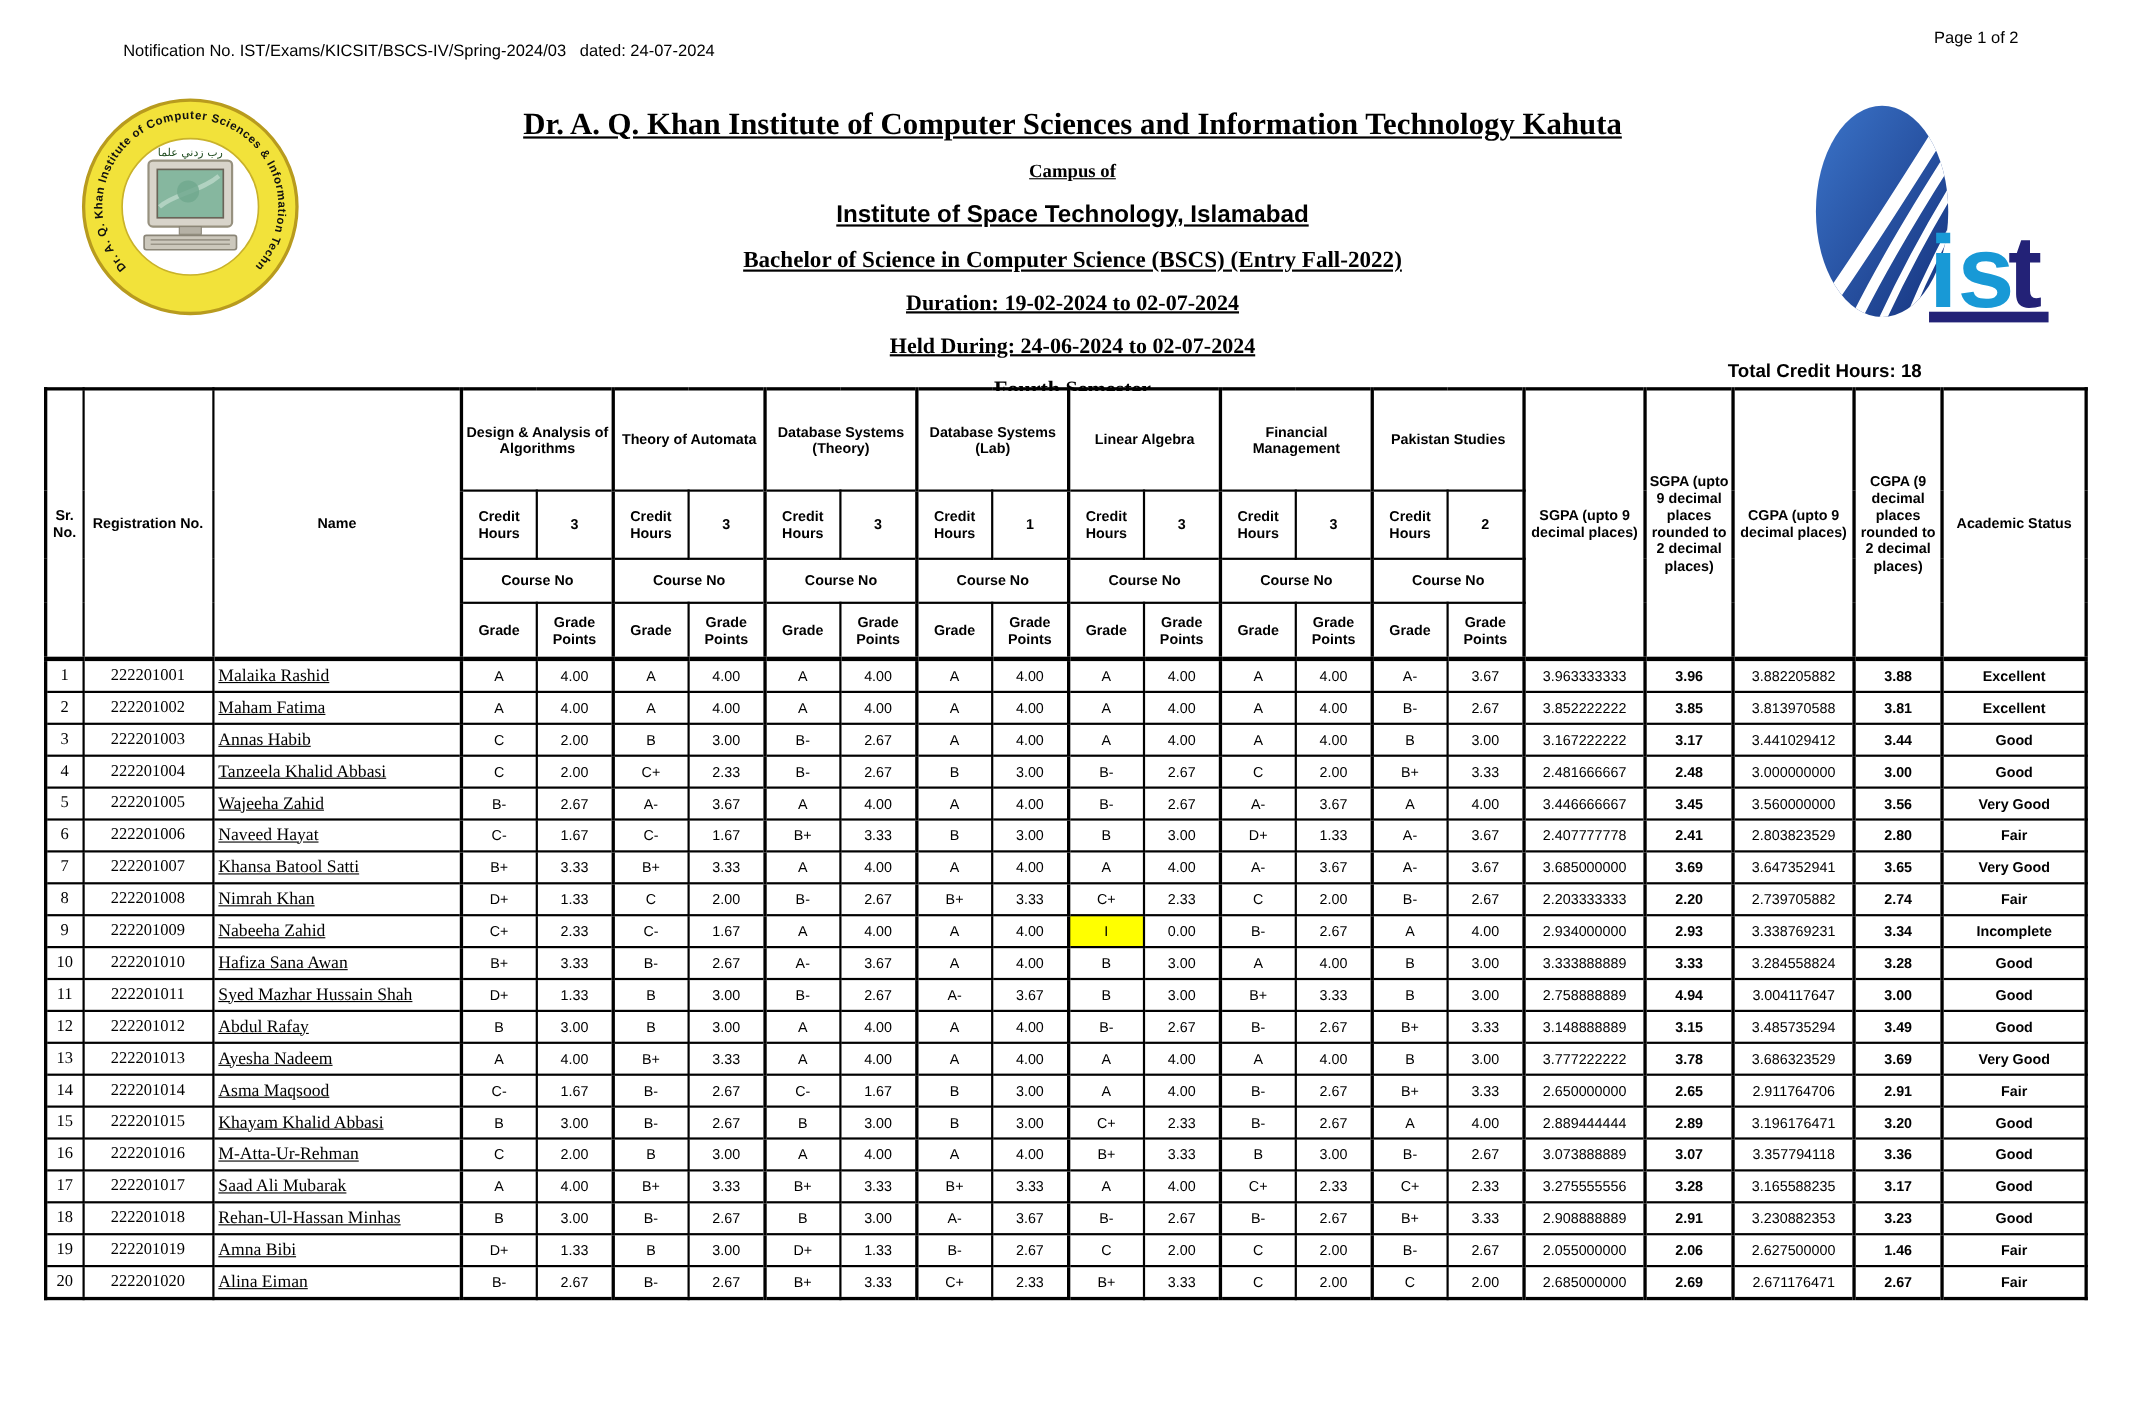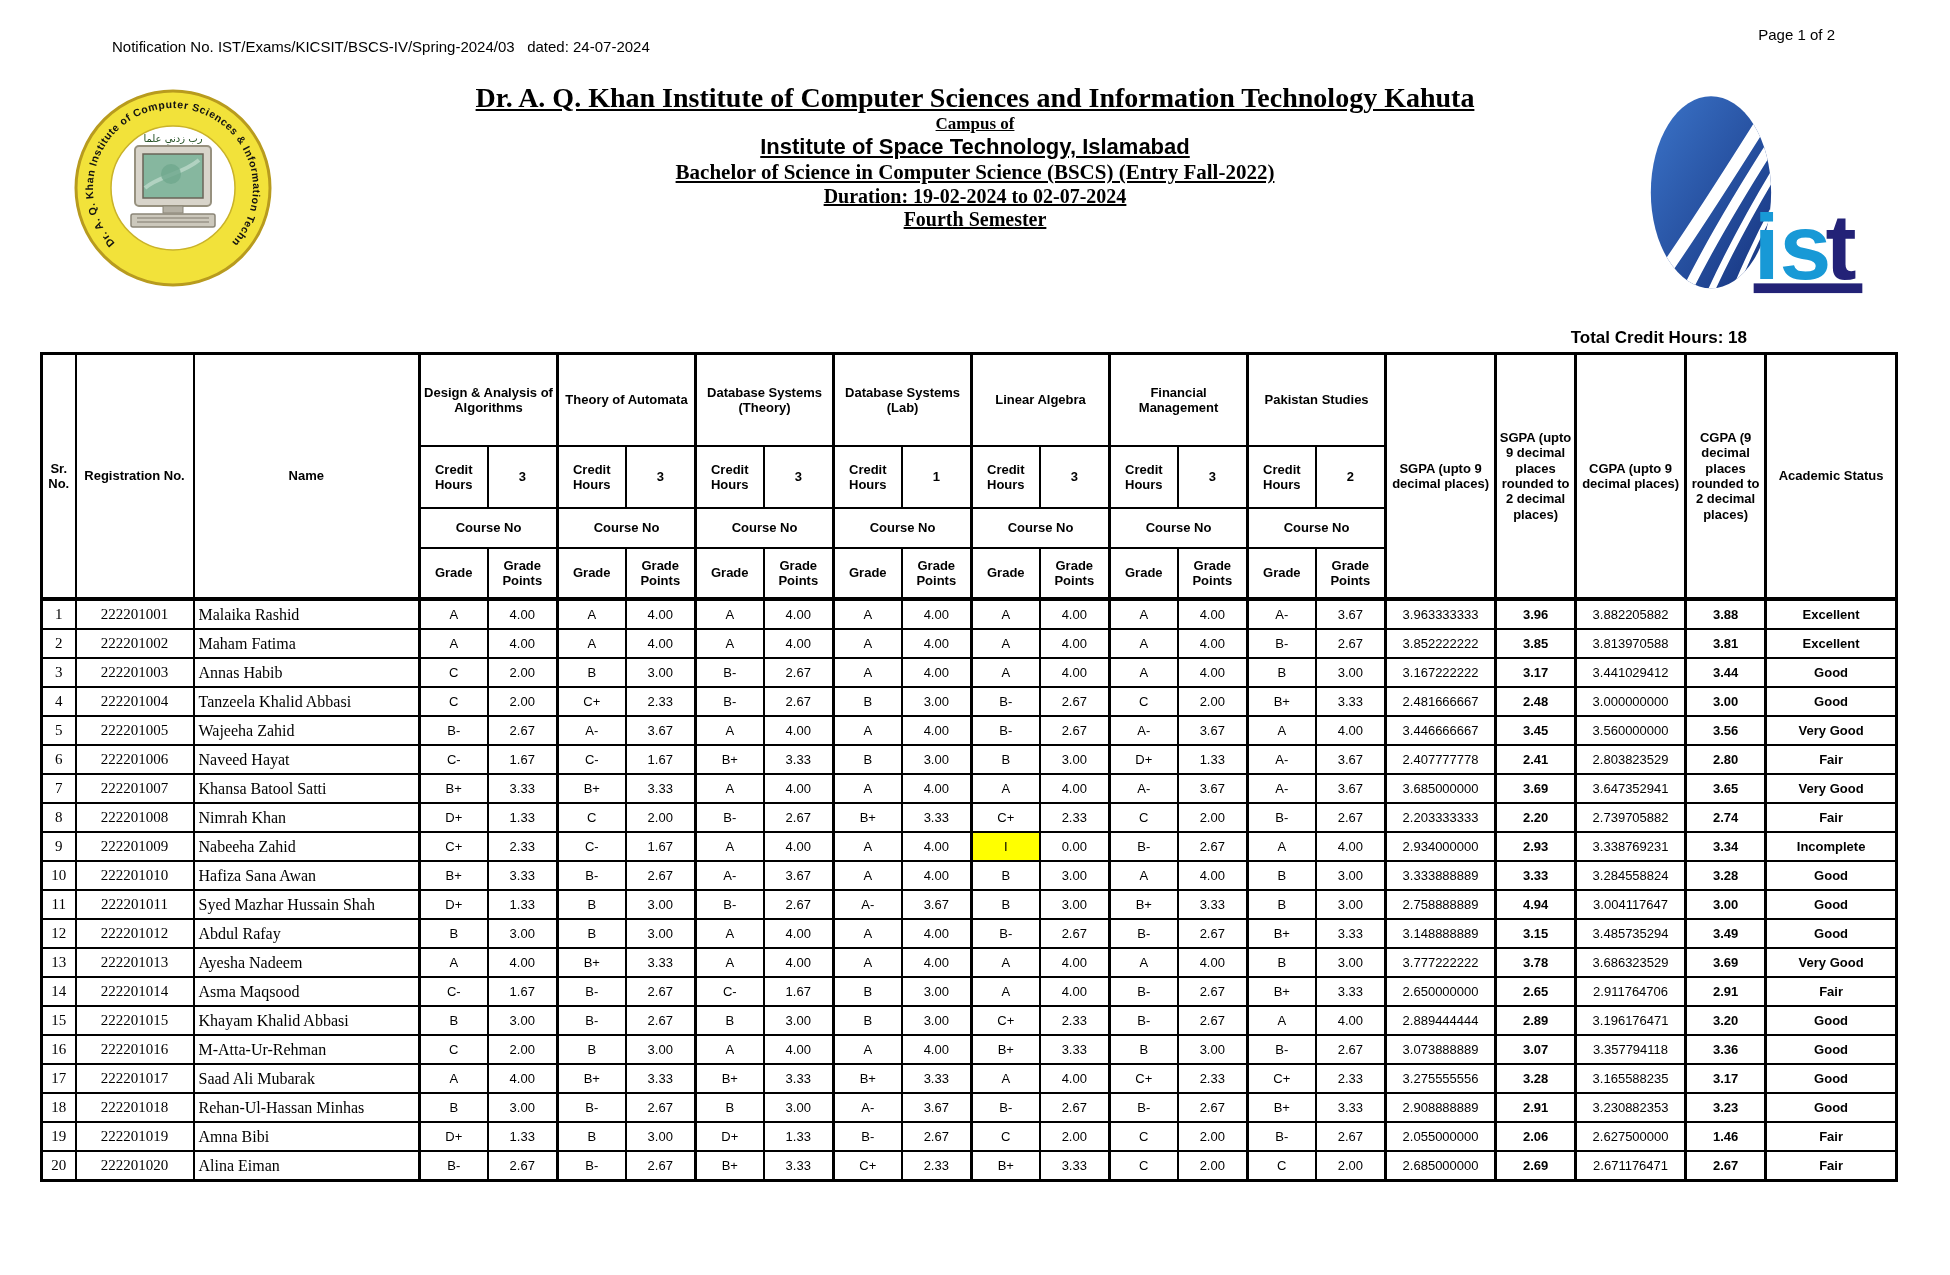--- a/index.html
+++ b/index.html
@@ -4,21 +4,21 @@
 <style>
   html,body{margin:0;padding:0;}
   body{
     width:1950px;height:1275px;position:relative;background:#ffffff;color:#000;
     font-family:"Liberation Sans",sans-serif;overflow:hidden;
   }
   .abs{position:absolute;}
   #notification{left:112px;top:38px;font-size:15px;white-space:pre;}
   #page-label{right:115px;top:26px;font-size:15px;}
   #title-stack{left:0;right:0;top:82px;text-align:center;}
-  #title-stack > div{margin:0 auto;}
+  #title-stack > div{margin:16px auto;}
   .t-main{font-family:"Liberation Serif",serif;font-weight:bold;font-size:28px;text-decoration:underline;margin-bottom:13px;}
   .t-campus{font-family:"Liberation Serif",serif;font-weight:bold;font-size:17px;text-decoration:underline;margin-bottom:9px;}
   .t-ist{font-family:"Liberation Sans",sans-serif;font-weight:bold;font-size:22px;text-decoration:underline;margin-bottom:5px;}
   .t-bscs{font-family:"Liberation Serif",serif;font-weight:bold;font-size:21px;text-decoration:underline;margin-bottom:7px;}
   .t-line{font-family:"Liberation Serif",serif;font-weight:bold;font-size:20px;text-decoration:underline;margin-bottom:8px;}
   #total-credit-hours{right:203px;top:328px;font-size:17px;font-weight:bold;}
   #left-logo{left:73px;top:88px;width:200px;height:200px;}
   #right-logo{left:1645px;top:92px;width:228px;height:212px;}
 
   #table-wrap{left:40px;top:352px;width:1856px;}
@@ -27,21 +27,21 @@
   #results thead th{font-size:13px;font-weight:bold;line-height:1.18;padding:2px;text-align:center;background:#fff;}
   tr.r-course th.h-course{height:86px;}
   tr.r-credit th{height:56px;}
   tr.r-courseno th{height:34px;border-top:3px solid #000;border-bottom:3px solid #000;}
   tr.r-grade th{height:44px;}
   #results tbody td{height:27px;font-size:13px;padding:0 2px;}
   #results tbody tr:first-child td{border-top:4px solid #000;}
   .gs{border-left-width:3px !important;}
   .c{text-align:center;}
   .b{font-weight:bold;}
-  .name{text-align:left;padding:0 4px !important;font-size:16px !important;}
+  .name{text-align:left;padding:0 4px !important;font-size:16px !important;text-decoration:underline;}
   .f-serif{font-family:"Liberation Serif",serif;}
   .sz15{font-size:15px !important;}
 </style>
 </head>
 <body>
 
 <div class="abs" id="notification">Notification No. IST/Exams/KICSIT/BSCS-IV/Spring-2024/03   dated: 24-07-2024</div>
 <div class="abs" id="page-label">Page 1 of 2</div>
 
 <svg class="abs" id="left-logo" viewBox="0 0 200 200">
@@ -87,20 +87,21 @@
   <text x="112" y="190" font-size="96" font-weight="bold" font-family="Liberation Sans, sans-serif" fill="#1899d6">is</text>
   <text x="186" y="190" font-size="96" font-weight="bold" font-family="Liberation Sans, sans-serif" fill="#232277">t</text>
 </svg>
 
 <div class="abs" id="title-stack">
   <div class="t-main">Dr. A. Q. Khan Institute of Computer Sciences and Information Technology Kahuta</div>
   <div class="t-campus">Campus of</div>
   <div class="t-ist">Institute of Space Technology, Islamabad</div>
   <div class="t-bscs">Bachelor of Science in Computer Science (BSCS) (Entry Fall-2022)</div>
   <div class="t-line">Duration: 19-02-2024 to 02-07-2024</div>
+  <div class="t-line">Held During: 24-06-2024 to 02-07-2024</div>
   <div class="t-line">Fourth Semester</div>
 </div>
 
 <div class="abs" id="total-credit-hours">Total Credit Hours: 18</div>
 
 <div class="abs" id="table-wrap">
 <table id="results">
   <colgroup>
     <col style="width:34px">
         <col style="width:118px">

